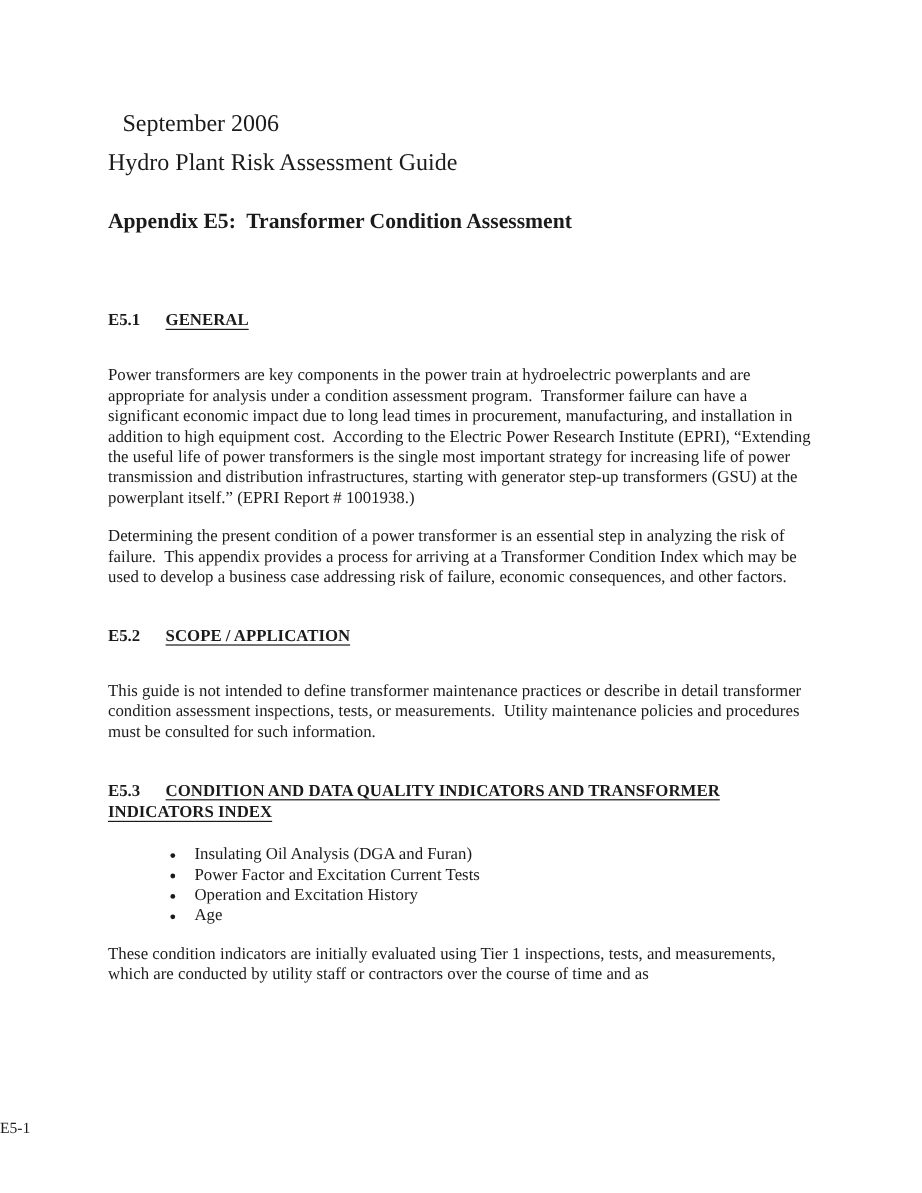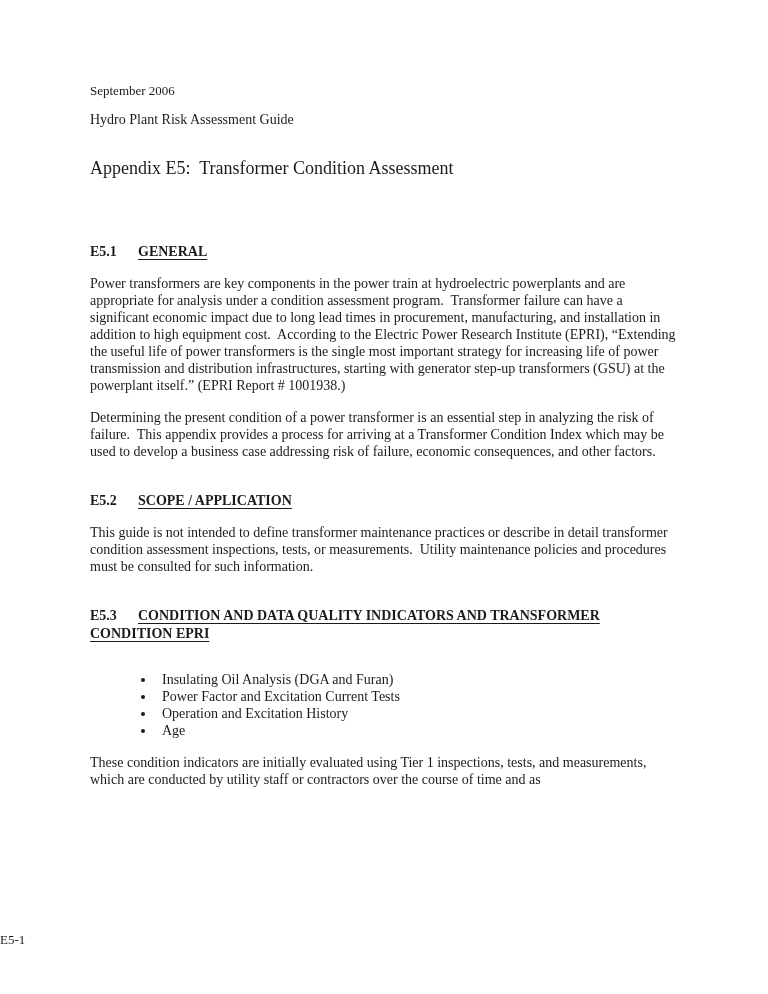--- a/index.html
+++ b/index.html
@@ -14,36 +14,36 @@
     background: #ffffff;
     overflow: hidden;
     font-family: "Liberation Serif", serif;
     color: #1b1b1b;
     box-sizing: border-box;
   }
   .content {
     padding: 82px 84px 0 90px;
   }
   .date {
-    font-size: 13px;
+    font-size: 20px;
     line-height: 18px;
-    margin: 0;
+    margin: 12px;
     white-space: pre-wrap;
   }
   .title {
-    font-size: 14px;
+    font-size: 20px;
     line-height: 24px;
     font-weight: normal;
     margin: 8px 0 0 0;
     white-space: pre-wrap;
   }
   .subtitle {
     font-size: 18px;
     line-height: 21px;
-    font-weight: normal;
+    font-weight: bold;
     margin: 26px 0 16px 0;
     white-space: pre-wrap;
   }
   .section-heading {
     font-size: 14px;
     line-height: 18px;
     font-weight: bold;
     margin: 32px 0 0 0;
   }
   .section-heading.first {
@@ -57,26 +57,26 @@
     text-decoration: underline;
     text-underline-offset: 3px;
   }
   .body-para {
     font-size: 14px;
     line-height: 17px;
     margin: 15px 0 0 0;
     white-space: pre-wrap;
   }
   .section-heading + .body-para {
-    margin-top: 14px;
+    margin-top: 28px;
   }
   .bullet-list {
     font-size: 14px;
     line-height: 17px;
-    margin: 28px 0 0 0;
+    margin: 17px 0 0 0;
     padding: 0 0 0 66px;
     list-style: disc outside;
   }
   .bullet-list li {
     padding-left: 6px;
   }
   .footer {
     position: absolute;
     left: 0;
     right: 0;
@@ -102,21 +102,21 @@
     <p class="body-para">Power transformers are key components in the power train at hydroelectric powerplants and are appropriate for analysis under a condition assessment program.  Transformer failure can have a significant economic impact due to long lead times in procurement, manufacturing, and installation in addition to high equipment cost.  According to the Electric Power Research Institute (EPRI), “Extending the useful life of power transformers is the single most important strategy for increasing life of power transmission and distribution infrastructures, starting with generator step-up transformers (GSU) at the powerplant itself.” (EPRI Report # 1001938.)</p>
     <p class="body-para">Determining the present condition of a power transformer is an essential step in analyzing the risk of failure.  This appendix provides a process for arriving at a Transformer Condition Index which may be used to develop a business case addressing risk of failure, economic consequences, and other factors.</p>
 
     <div class="section-heading">
       <span class="sec-num">E5.2</span><span class="sec-title">SCOPE / APPLICATION</span>
     </div>
     <p class="body-para">This guide is not intended to define transformer maintenance practices or describe in detail transformer condition assessment inspections, tests, or measurements.  Utility maintenance policies and procedures must be consulted for such information.</p>
 
     <div class="section-heading">
       <span class="sec-num">E5.3</span><span class="sec-title">CONDITION AND DATA QUALITY INDICATORS AND TRANSFORMER</span><br>
-      <span class="sec-title">CONDITION EPRI</span>
+      <span class="sec-title">INDICATORS INDEX</span>
     </div>
 
     <ul class="bullet-list">
       <li>Insulating Oil Analysis (DGA and Furan)</li>
       <li>Power Factor and Excitation Current Tests</li>
       <li>Operation and Excitation History</li>
       <li>Age</li>
     </ul>
 
     <p class="body-para">These condition indicators are initially evaluated using Tier 1 inspections, tests, and measurements, which are conducted by utility staff or contractors over the course of time and as</p>

